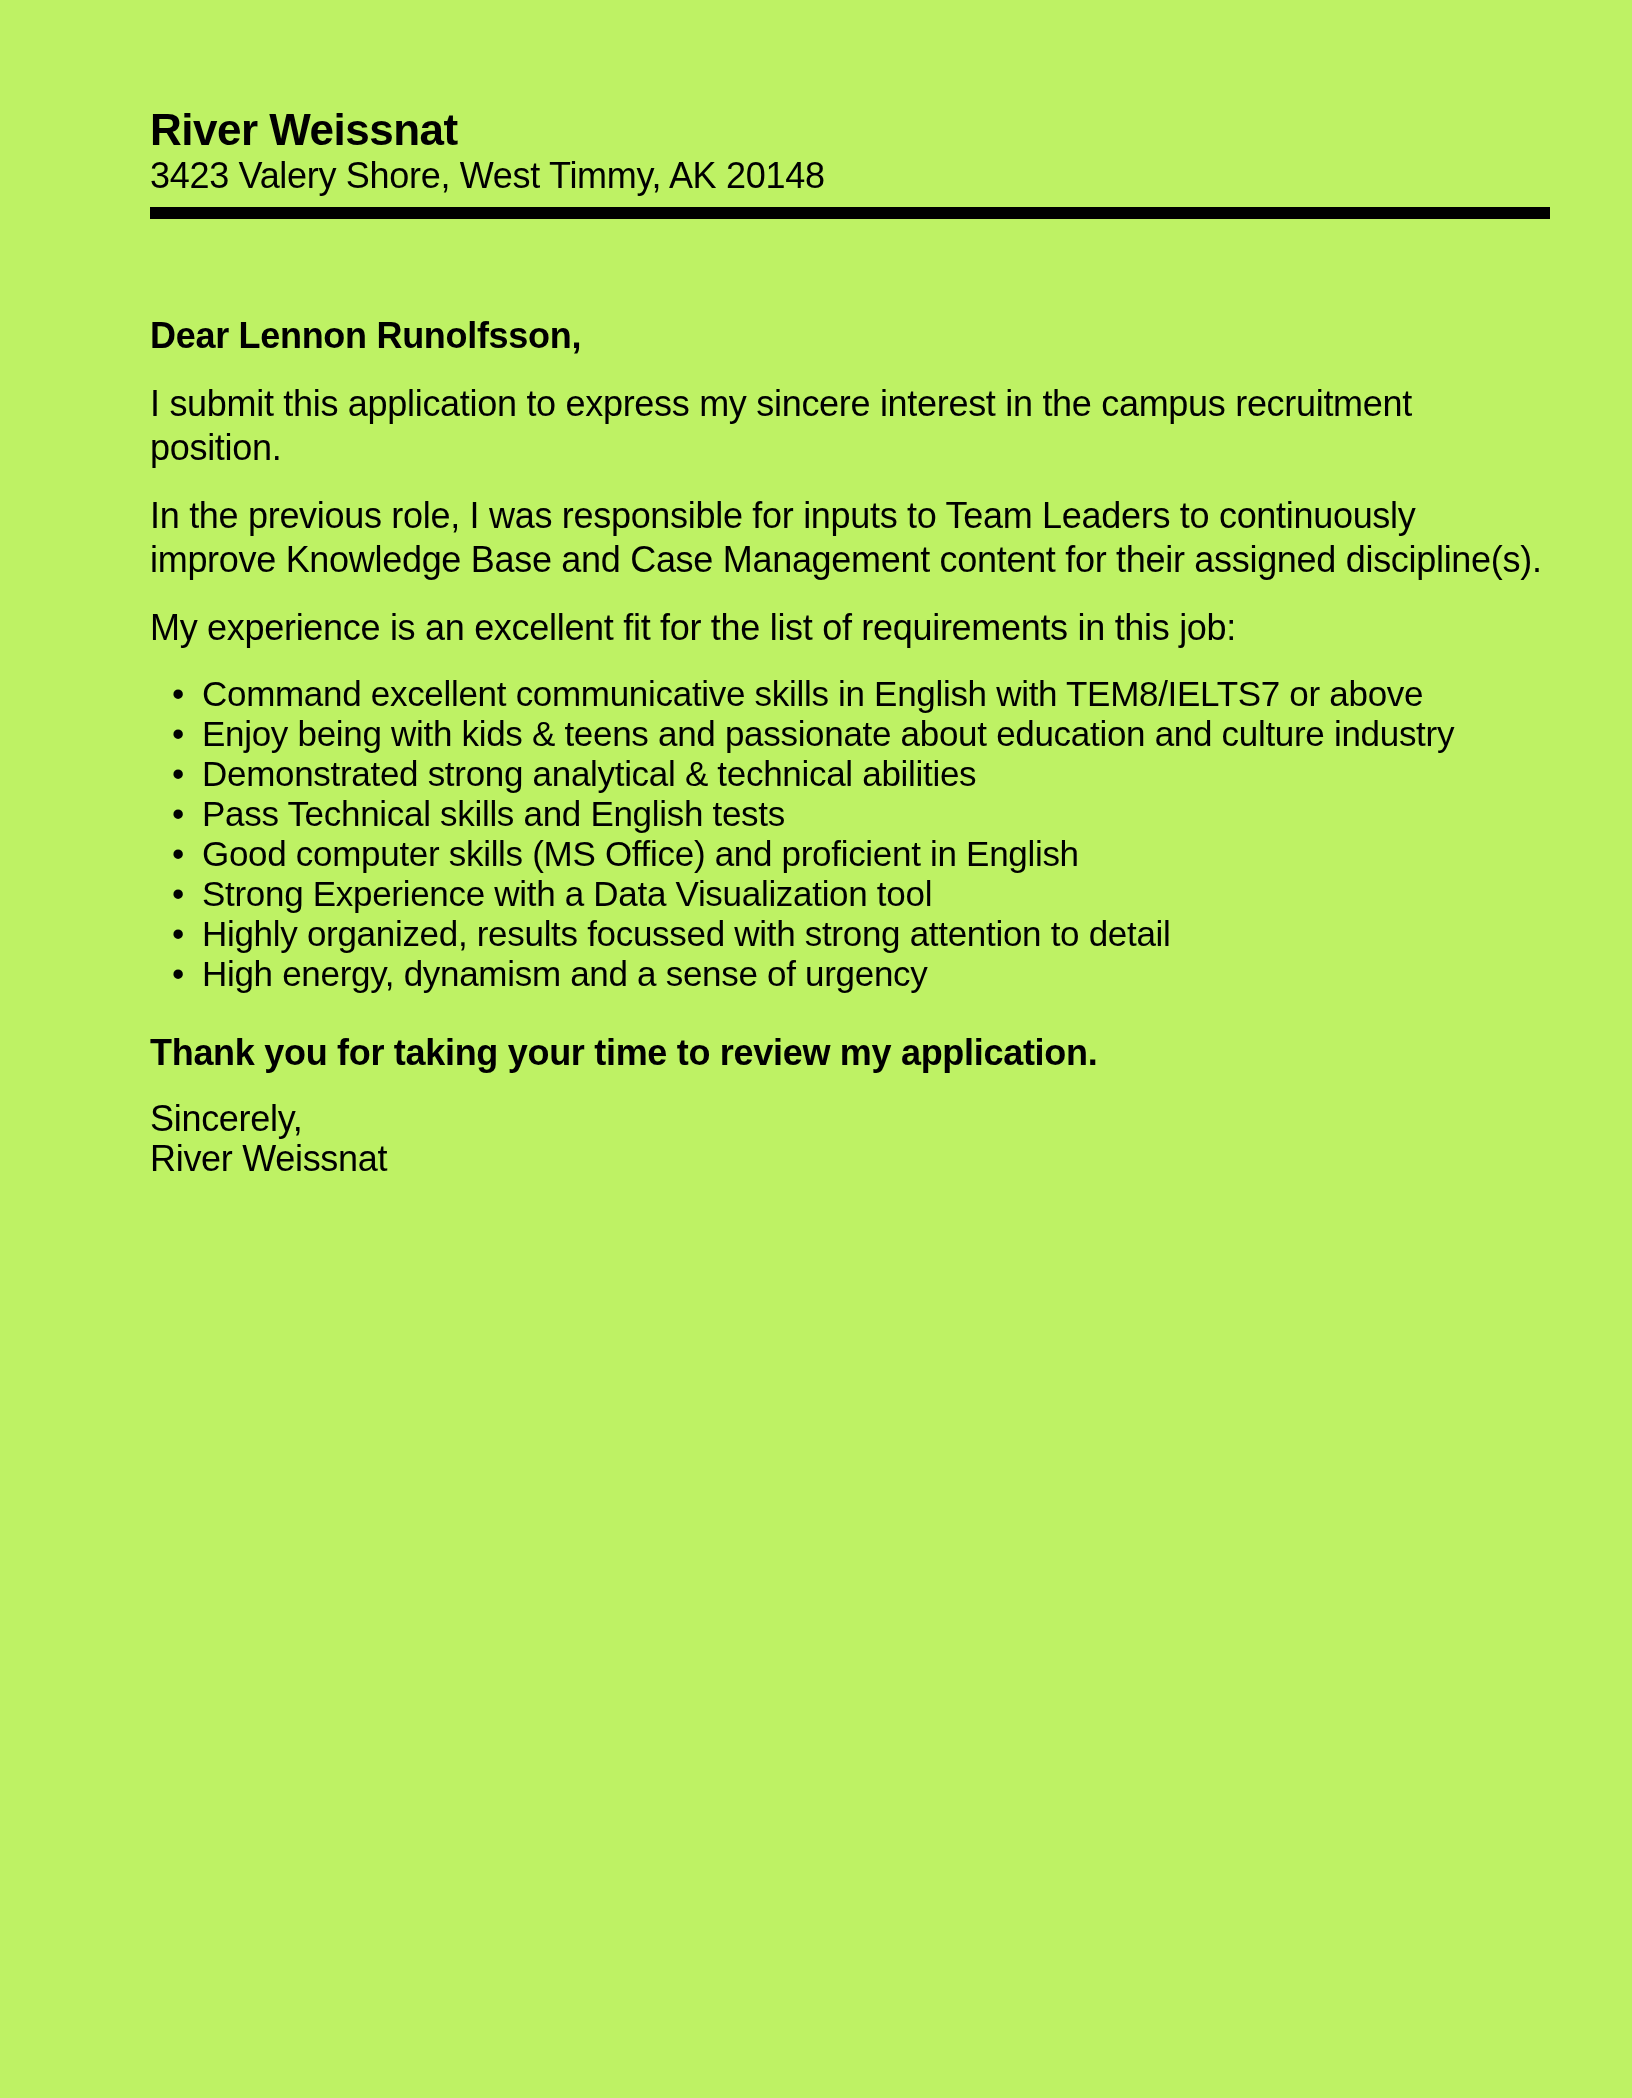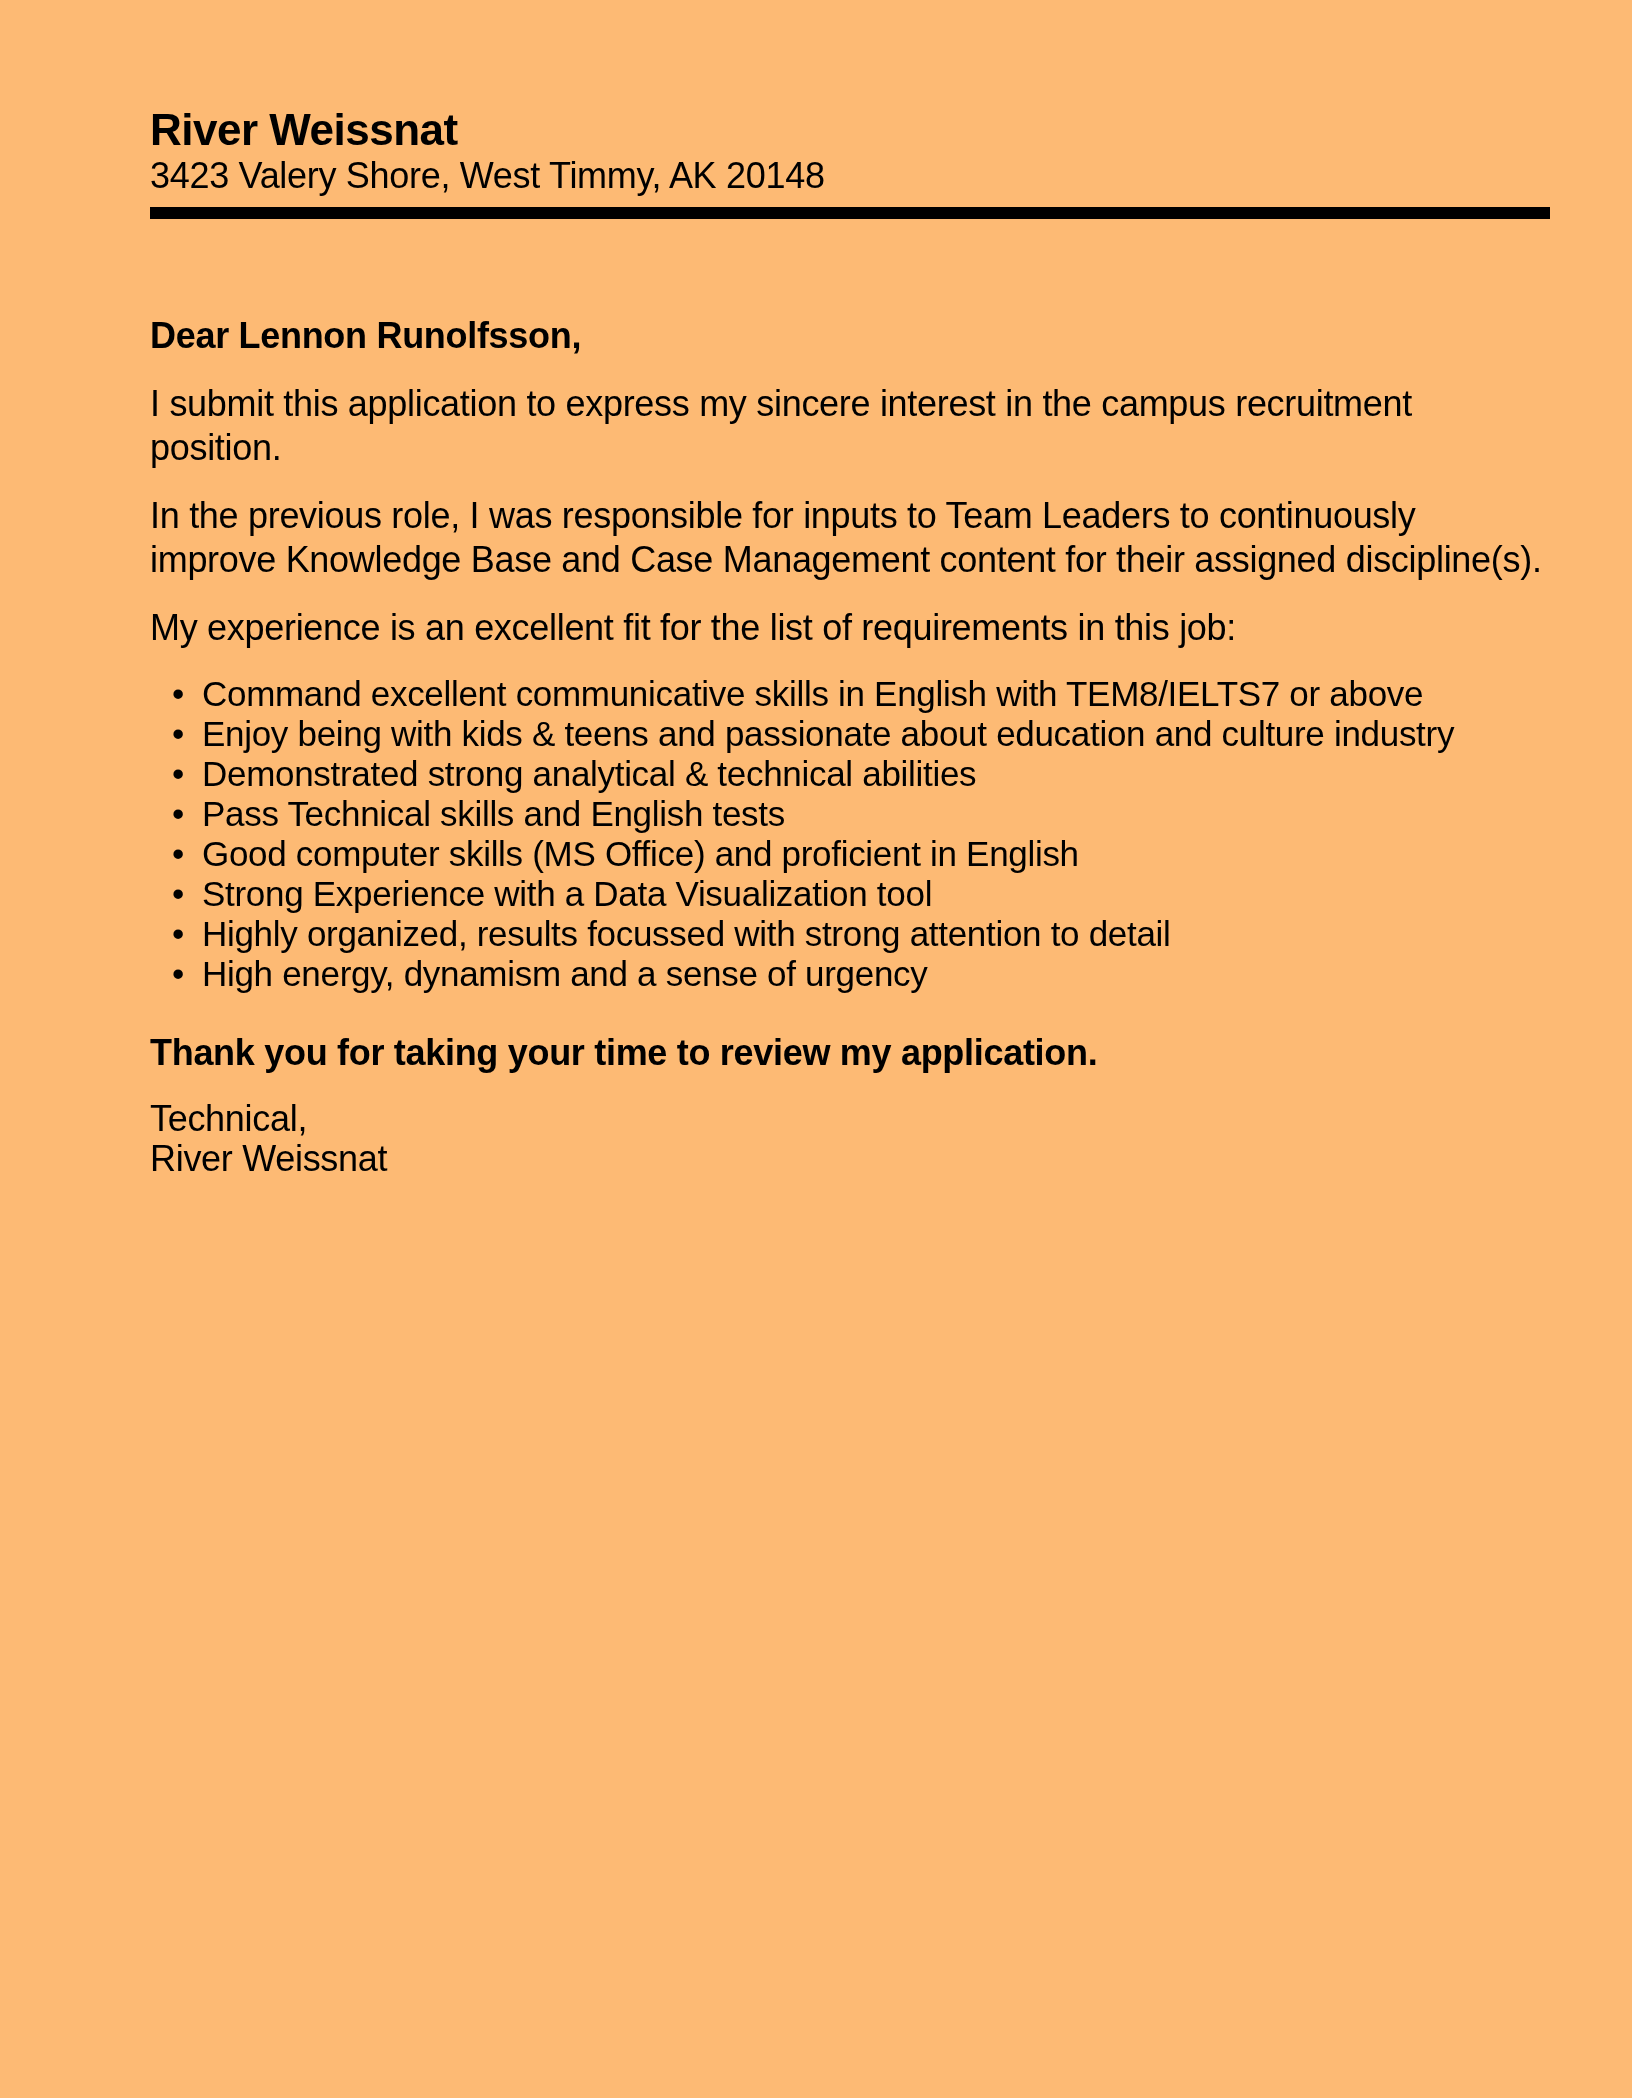--- a/index.html
+++ b/index.html
@@ -9,21 +9,21 @@
     height: 2098px;
     background: #ffffff;
     color: #000000;
     font-family: "Liberation Sans", sans-serif;
     -webkit-font-smoothing: antialiased;
   }
   .page {
     width: 1632px;
     height: 2098px;
     padding: 104px 82px 0 150px;
-    background: #fdba74;
+    background: #bef264;
     overflow: hidden;
   }
   .sender-name {
     font-size: 44px;
     font-weight: 700;
     line-height: 52px;
     letter-spacing: -0.5px;
   }
   .sender-address {
     font-size: 36px;
@@ -95,18 +95,18 @@
       <li>Pass Technical skills and English tests</li>
       <li>Good computer skills (MS Office) and proficient in English</li>
       <li>Strong Experience with a Data Visualization tool</li>
       <li>Highly organized, results focussed with strong attention to detail</li>
       <li>High energy, dynamism and a sense of urgency</li>
     </ul>
 
     <p class="bold">Thank you for taking your time to review my application.</p>
 
     <p class="signature-block">
-      <span>Technical,</span><br>
+      <span>Sincerely,</span><br>
       <span>River Weissnat</span>
     </p>
 
   </div>
 </div>
 
 </body></html>

